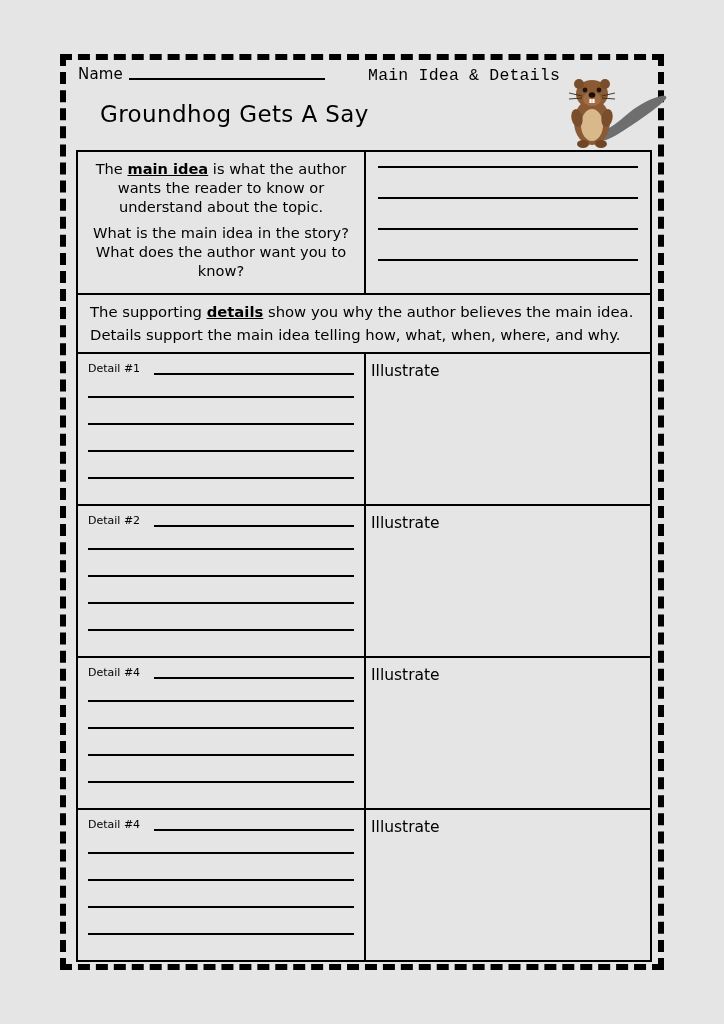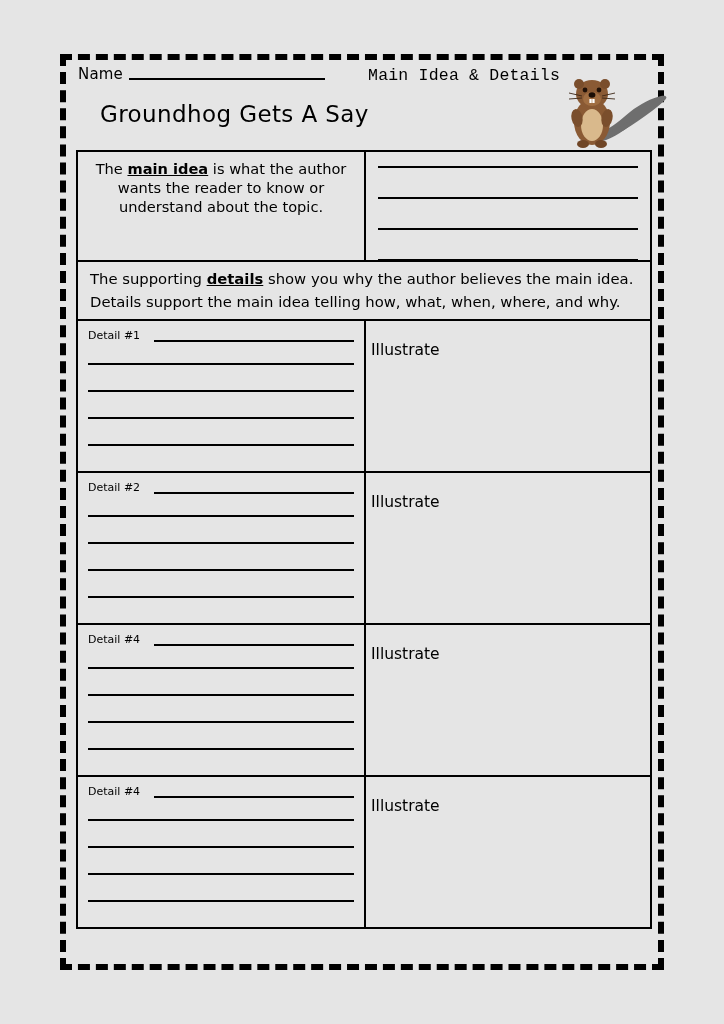--- a/index.html
+++ b/index.html
@@ -100,21 +100,21 @@
     left: 76px;
     top: 150px;
     width: 576px;
     box-sizing: border-box;
   }
 
   .mainidea-row {
     display: flex;
     border: 2px solid #000;
     box-sizing: border-box;
-    height: 112px;
+    height: 145px;
   }
   .mainidea-prompt {
     width: 288px;
     box-sizing: border-box;
     border-right: 2px solid #000;
     padding: 7px 10px 0 10px;
     text-align: center;
   }
   .prompt-para {
     font-family: "DejaVu Sans", sans-serif;
@@ -200,21 +200,21 @@
   .detail-lines .wline {
     height: 0;
     border-bottom: 2.5px solid #000;
     margin-bottom: 25px;
   }
   .detail-lines .wline:last-child { margin-bottom: 0; }
 
   .detail-right {
     flex: 1;
     box-sizing: border-box;
-    padding: 20px 0 0 5px;
+    padding: 8px 0 0 5px;
     border-radius: 8px;
   }
   .illustrate-label {
     font-family: "DejaVu Sans", sans-serif;
     font-size: 15.5px;
     line-height: 18px;
   }
 </style>
 </head>
 <body>
@@ -276,20 +276,21 @@
         </g>
       </svg>
     </div>
   </div>
 
   <div class="sheet-table">
 
     <div class="mainidea-row">
       <div class="mainidea-prompt">
         <p class="prompt-para"><span>The </span><b>main idea</b><span> is what the author wants the reader to know or understand about the topic.</span></p>
+        <p class="prompt-para">What is the main idea in the story? What does the author want you to know?</p>
       </div>
       <div class="mainidea-lines">
         <div class="wline"></div>
         <div class="wline"></div>
         <div class="wline"></div>
         <div class="wline"></div>
       </div>
     </div>
 
     <div class="details-banner">

